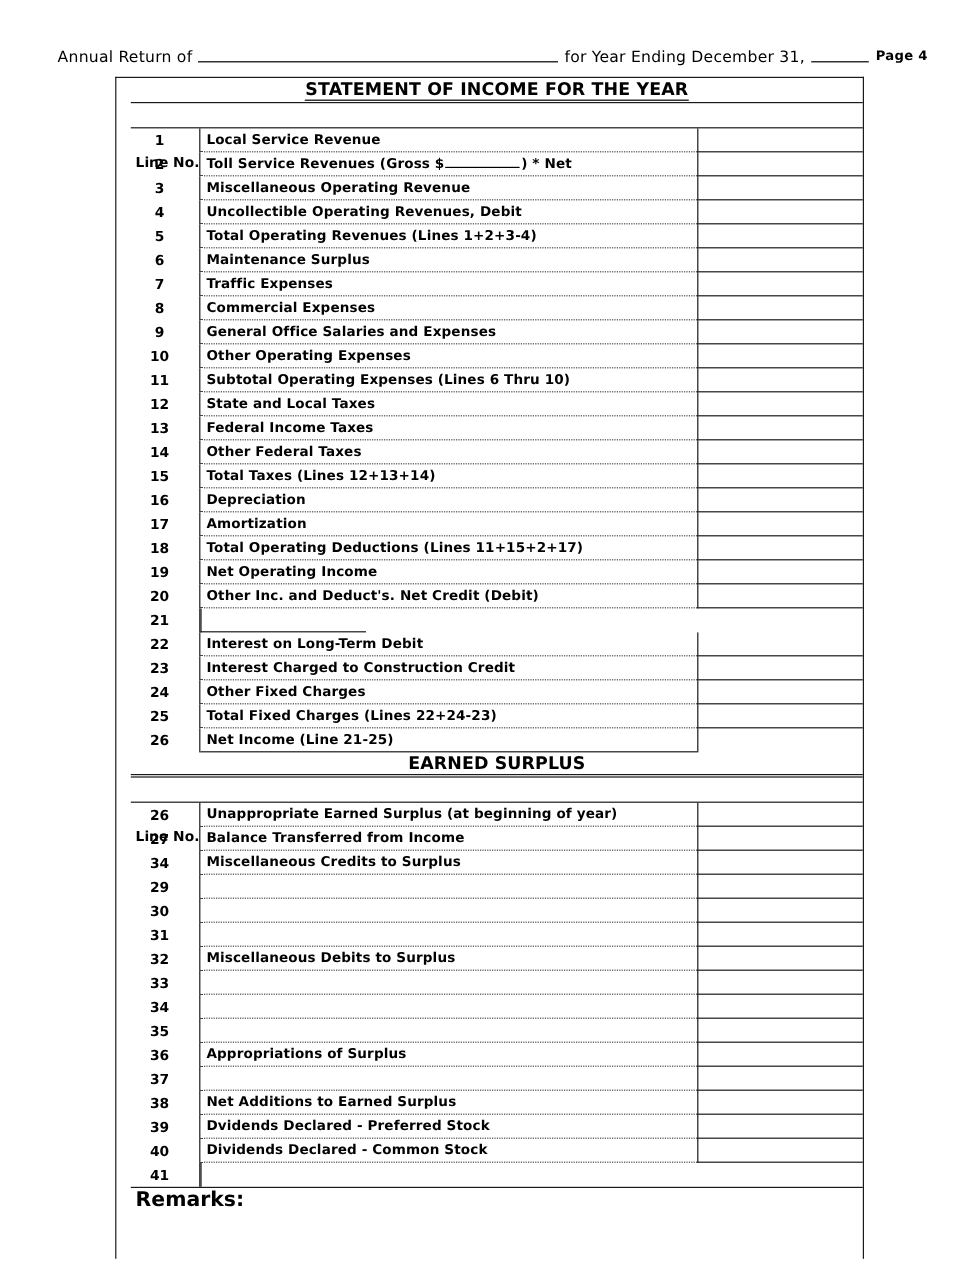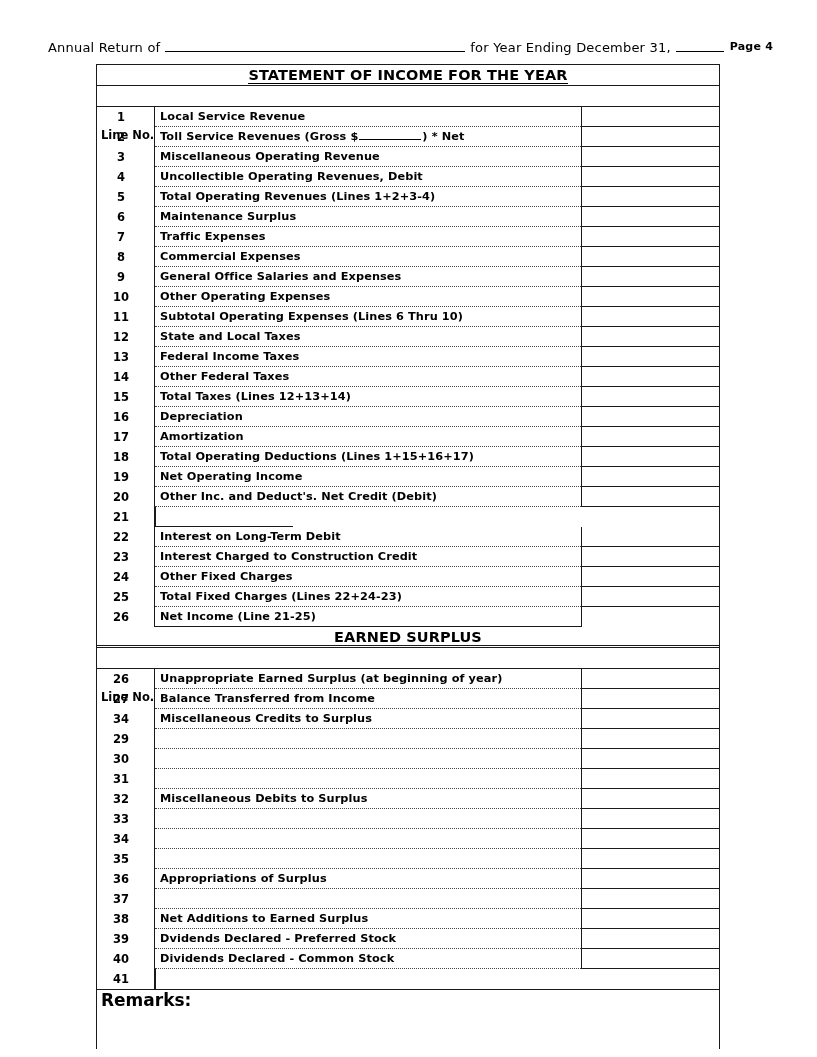--- a/index.html
+++ b/index.html
@@ -52,20 +52,21 @@
   .form-table {
     position: absolute;
     left: 96px;
     top: 64px;
     width: 624px;
     box-sizing: border-box;
     border-left: 1.6px solid #1a1a1a;
     border-right: 1.6px solid #1a1a1a;
     border-top: 1.6px solid #1a1a1a;
     font-family: "DejaVu Sans", sans-serif;
+    padding-left: 12px;
   }
 
   
   .section-title {
     height: 21px;
     line-height: 21px;
     text-align: center;
     font-weight: bold;
     font-size: 14.5px;
     letter-spacing: 0.1px;
@@ -263,21 +264,21 @@
         <div class="c-desc">Depreciation</div>
         <div class="c-amt"></div>
       </div>
       <div class="row">
         <div class="c-num">17</div>
         <div class="c-desc">Amortization</div>
         <div class="c-amt"></div>
       </div>
       <div class="row">
         <div class="c-num">18</div>
-        <div class="c-desc">Total Operating Deductions (Lines 1+15+16+17)</div>
+        <div class="c-desc">Total Operating Deductions (Lines 11+15+2+17)</div>
         <div class="c-amt"></div>
       </div>
       <div class="row">
         <div class="c-num">19</div>
         <div class="c-desc">Net Operating Income</div>
         <div class="c-amt"></div>
       </div>
       <div class="row">
         <div class="c-num">20</div>
         <div class="c-desc">Other Inc. and Deduct's. Net Credit (Debit)</div>

